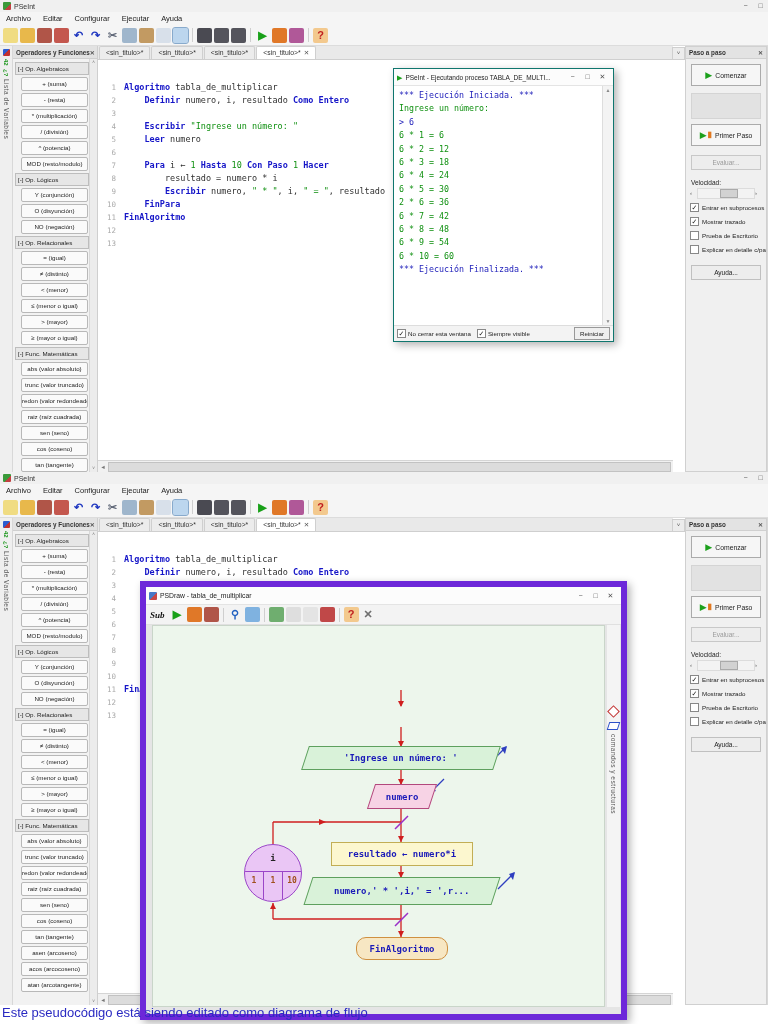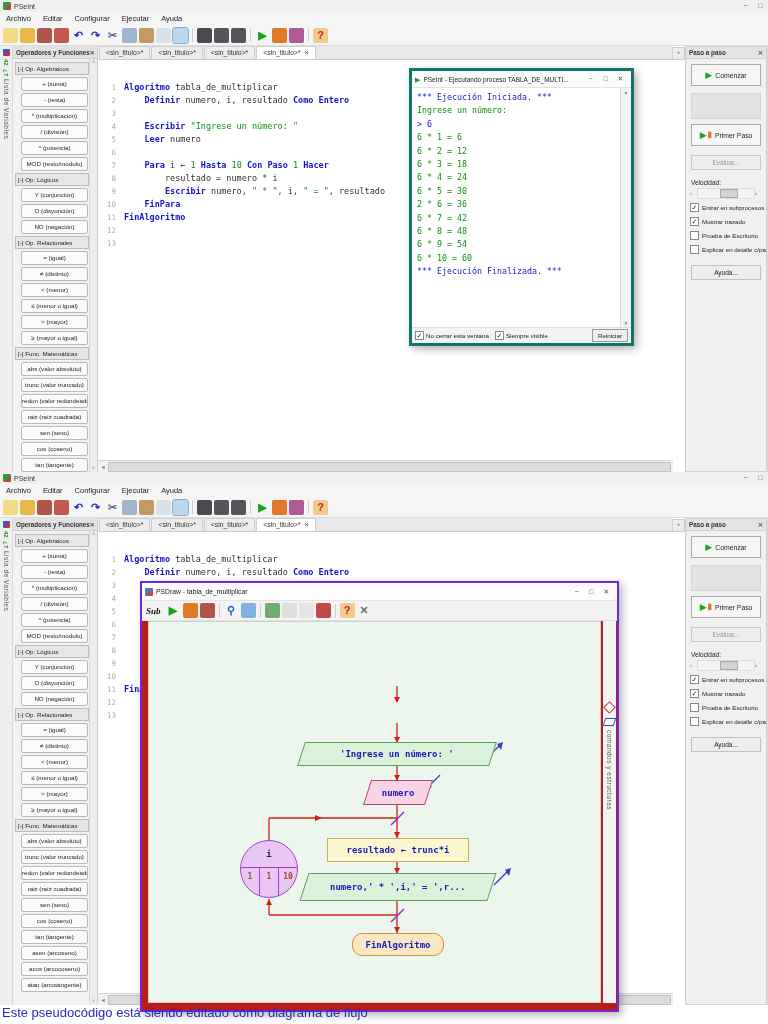--- a/index.html
+++ b/index.html
@@ -72,33 +72,33 @@
   .paso-label{font-size:6.5px;color:#222;margin:9px 0 2px 5px;}
   .slider{display:flex;align-items:center;margin:0 4px;height:10px;}
   .sl-ar{font-size:6px;color:#555;width:7px;flex:none;}
   .sl-track{flex:1;height:9px;background:#f3f3f3;border:1px solid #dcdcdc;position:relative;}
   .sl-thumb{position:absolute;left:40%;top:0;width:16px;height:7px;background:#d2d2d2;border:1px solid #aaa;}
   .paso-cb{display:flex;align-items:center;gap:3px;margin:5px 0 0 4px;font-size:6.2px;color:#222;white-space:nowrap;overflow:hidden;}
   .cbbox{width:7px;height:7px;border:1px solid #888;background:#fff;font-size:7px;line-height:7px;color:#222;text-align:center;flex:none;}
   .paso-help{width:68px;margin:11px auto 0;height:13px;line-height:13px;text-align:center;background:#ededed;border:1px solid #c0c0c0;font-size:6.5px;color:#222;}
 
   
-  .execwin{position:absolute;left:409px;top:68px;width:219px;height:272px;background:#fff;border:3px solid #0f766e;box-shadow:3px 3px 8px rgba(0,0,0,.3);}
+  .execwin{position:absolute;left:393px;top:68px;width:219px;height:272px;background:#fff;border:1px solid #0f766e;box-shadow:3px 3px 8px rgba(0,0,0,.3);}
   .ew-title{height:16px;border-bottom:1px solid #e4e4e4;display:flex;align-items:center;gap:3px;padding:0 3px;font-size:6.5px;color:#222;background:#fcfcfc;white-space:nowrap;overflow:hidden;}
   .ew-body{position:absolute;top:17px;left:0;right:10px;bottom:16px;font-family:"DejaVu Sans Mono",monospace;font-size:8.3px;padding:3px 0 0 5px;overflow:hidden;}
   .ew-line{height:13.4px;line-height:13.4px;white-space:pre;}
   .ew-b{color:#2222bb;}
   .ew-g{color:#0f9010;}
   .ew-scroll{position:absolute;top:17px;right:0;width:10px;bottom:16px;background:#f3f3f3;border-left:1px solid #ddd;display:flex;flex-direction:column;justify-content:space-between;align-items:center;font-size:5px;color:#888;padding:1px 0;}
   .ew-foot{position:absolute;bottom:0;left:0;right:0;height:15px;background:#f3f3f3;border-top:1px solid #ddd;display:flex;align-items:center;gap:6px;padding:0 3px;font-size:6.2px;color:#222;}
   .ew-cb{display:flex;align-items:center;gap:2px;}
   .ew-restart{margin-left:auto;border:1px solid #999;background:#efefef;padding:0 5px;height:11px;line-height:11px;font-size:6.2px;}
 
   
-  .pdwin{position:absolute;left:140px;top:63px;width:475px;height:427px;background:#b91c1c;border:2px solid #6d28d9;box-shadow:3px 3px 8px rgba(0,0,0,.3);}
+  .pdwin{position:absolute;left:140px;top:63px;width:475px;height:427px;background:#e5e5e5;border:6px solid #6d28d9;box-shadow:3px 3px 8px rgba(0,0,0,.3);}
   .pd-title{height:17px;background:#fcfcfc;border-bottom:1px solid #e4e4e4;display:flex;align-items:center;gap:3px;padding:0 3px;font-size:6.8px;color:#222;}
   .pd-icon{width:8px;height:8px;background:linear-gradient(135deg,#4878c8 55%,#c84848 55%);border-radius:1px;flex:none;}
   .pd-toolbar{position:absolute;top:18px;left:0;right:0;height:19px;background:#f3f3f3;border-bottom:1px solid #e0e0e0;display:flex;align-items:center;gap:2px;padding-left:4px;}
   .pd-sub{font-family:"Liberation Serif",serif;font-style:italic;font-weight:bold;font-size:9px;color:#111;margin-right:3px;}
   .pd-canvas{position:absolute;left:6px;top:38px;right:16px;bottom:7px;background:#edf6ec;border:1px solid #c9d5c9;overflow:hidden;}
   .pd-strip{position:absolute;right:1px;top:38px;width:13px;bottom:7px;background:#f4f4f4;display:flex;flex-direction:column;align-items:center;padding-top:80px;gap:4px;}
 
   
   .fc-svg{position:absolute;left:0;top:0;}
   .fc{position:absolute;font-family:"DejaVu Sans Mono",monospace;font-weight:bold;font-size:9px;color:#1a1ab8;display:flex;align-items:center;justify-content:center;white-space:nowrap;overflow:hidden;}
@@ -574,21 +574,21 @@
             </div>
           <div class="fc-circle">
             <div class="fc-ci-top">i</div>
             <div class="fc-ci-row">
               <div class="fc-ci-cell">1</div>
               <div class="fc-ci-cell">1</div>
               <div class="fc-ci-cell">10</div>
             </div>
           </div>
           <div class="fc fc-rect" style="left:178px;top:216px;width:140px;height:22px">
-              <span>resultado ← trunc*i</span>
+              <span>resultado ← numero*i</span>
             </div>
           <div class="fc fc-out" style="left:155px;top:251px;width:186px;height:26px">
               <span class="unskew">numero,' * ',i,' = ',r...</span>
             </div>
           <div class="fc fc-cap" style="left:203px;top:311px;width:90px;height:21px">
               <span>FinAlgoritmo</span>
             </div>
         </div>
         <div class="pd-strip">
           <span class="mini-diamond"></span>

